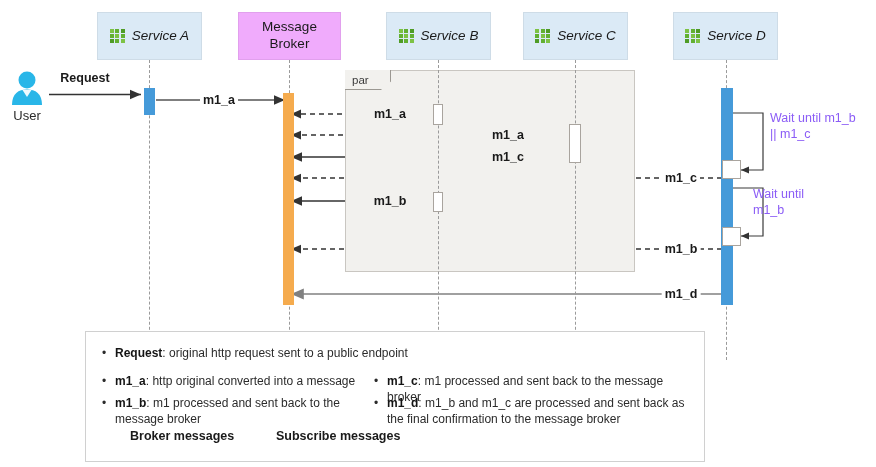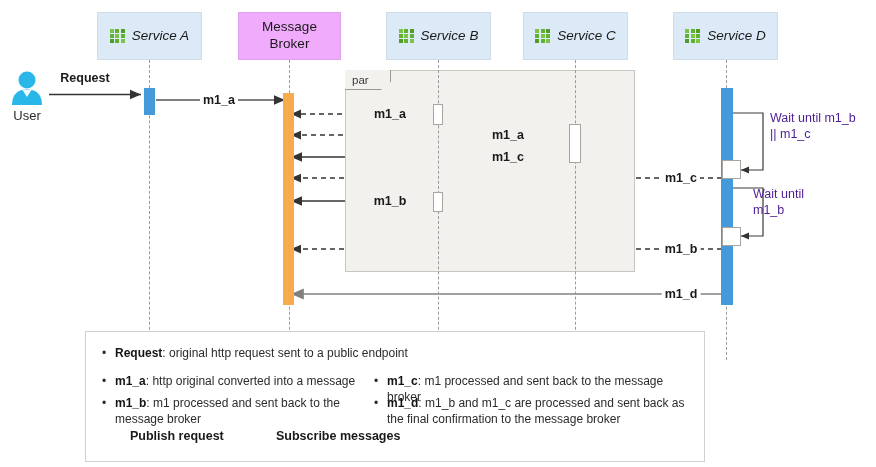--- a/index.html
+++ b/index.html
@@ -117,21 +117,21 @@
     transform: translate(-50%, -50%);
     padding: 0 3px;
     line-height: 1;
   }
   .msg-label.boxed { background: #f2f1ee; }
   .msg-label.plain-bg { background: #ffffff; }
 
   .note-text {
     position: absolute;
     font-size: 12.5px;
-    color: #4c1d95;
+    color: #8b5cf6;
     line-height: 1.28;
     white-space: pre-line;
   }
 
   
   .legend-box {
     position: absolute;
     box-sizing: border-box;
     left: 85px;
     top: 331px;
@@ -342,16 +342,16 @@
       <span class="txt"><b>m1_c</b><span>:</span><span> m1 processed and sent back to the message broker</span></span>
     </div>
 
     <div class="legend-row" style="left:288px; top:64px; width:322px;">
       <span class="bullet">•</span>
       <span class="txt"><b>m1_d</b><span>:</span><span> m1_b and m1_c are processed and sent back as the final confirmation to the message broker</span></span>
     </div>
 
   </div>
 
-  <div class="legend-key" style="left:130px; top:429px;">Publish request</div>
+  <div class="legend-key" style="left:130px; top:429px;">Broker messages</div>
   <div class="legend-key" style="left:276px; top:429px;">Subscribe messages</div>
 
 </div>
 
 </body></html>

